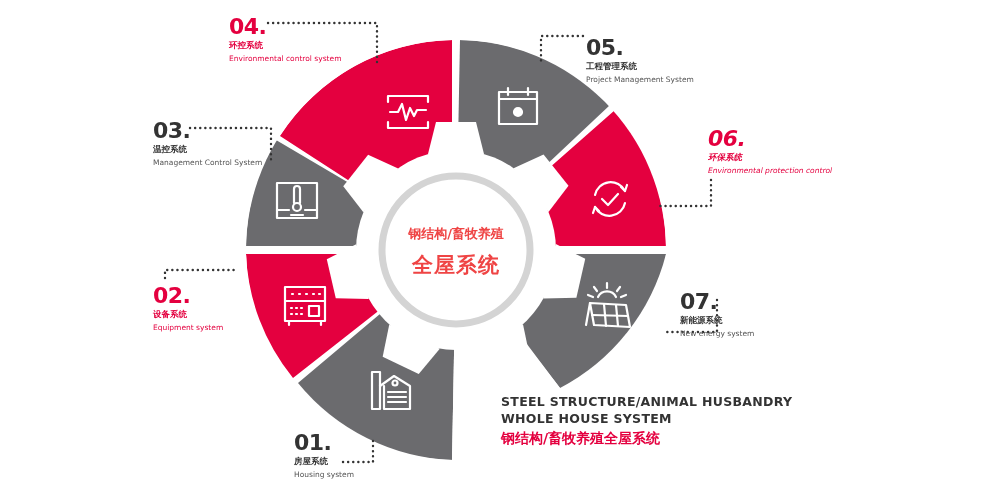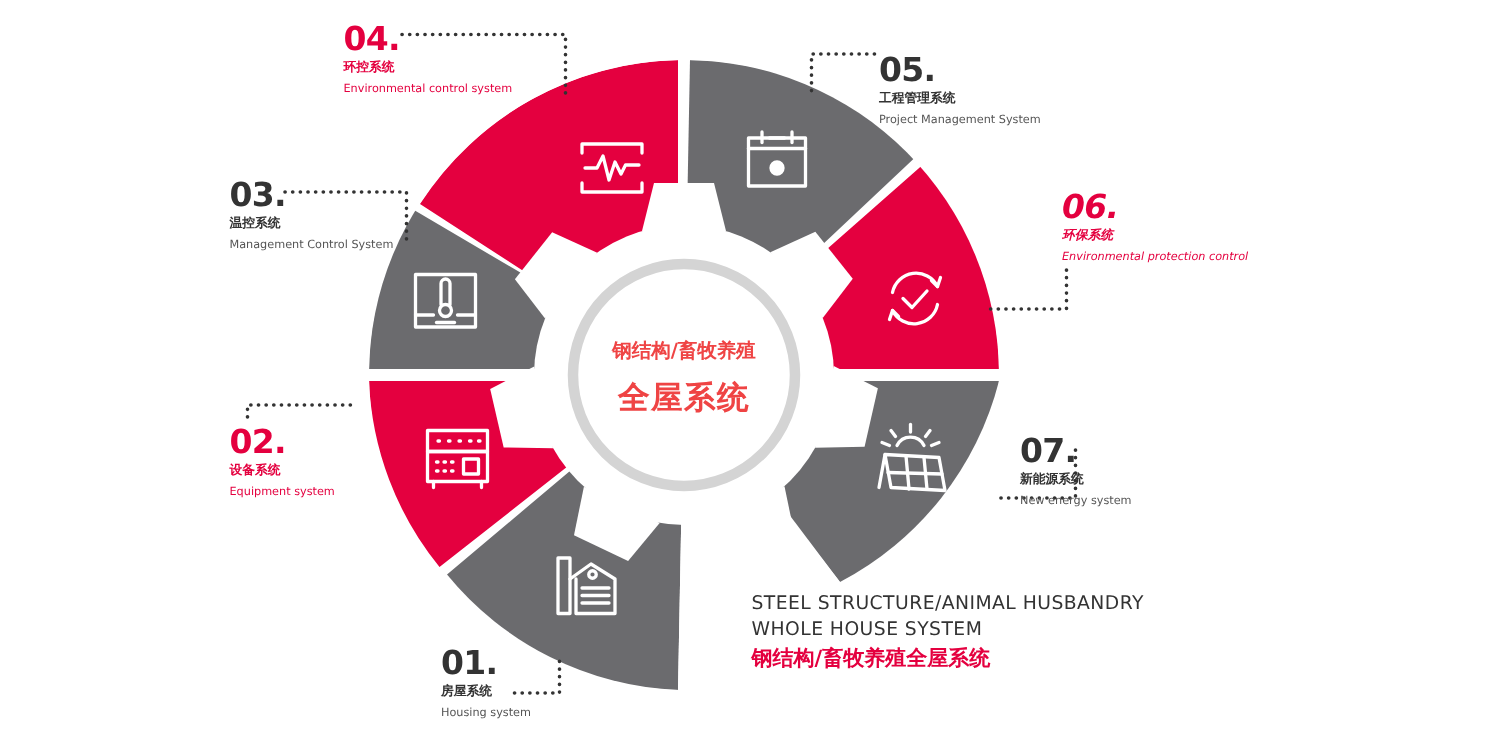--- a/index.html
+++ b/index.html
@@ -10,21 +10,21 @@
   .label .cn { font-weight:bold; font-size:8.5px; margin-top:3px; }
   .label .en { font-size:7.5px; margin-top:4px; line-height:1.25; }
   .red { color:#e4003f; }
   .dark { color:#333333; }
   .enred { color:#e4003f; }
   .engray { color:#555555; }
   .center-text { position:absolute; left:376px; top:225px; width:160px; text-align:center; color:#ef4444; }
   .center-text .sub { font-weight:bold; font-size:13px; }
   .center-text .main { font-weight:bold; font-size:21px; margin-top:8px; letter-spacing:1px; }
   .title-block { position:absolute; left:501px; top:393px; }
-  .title-block .en1, .title-block .en2 { font-family:"DejaVu Sans", sans-serif; font-weight:normal; font-size:12.5px; color:#333; letter-spacing:0.3px; line-height:17px; }
+  .title-block .en1, .title-block .en2 { font-family:"DejaVu Sans", sans-serif; font-weight:bold; font-size:12.5px; color:#333; letter-spacing:0.3px; line-height:17px; }
   .title-block .cn { font-weight:bold; font-size:14px; color:#e4003f; margin-top:3px; }
 </style>
 </head>
 <body>
 
 <svg id="wheel" viewBox="0 0 1000 500" xmlns="http://www.w3.org/2000/svg">
   <defs>
     <clipPath id="outerClip">
       <circle cx="456" cy="250" r="210"></circle>
     </clipPath>

